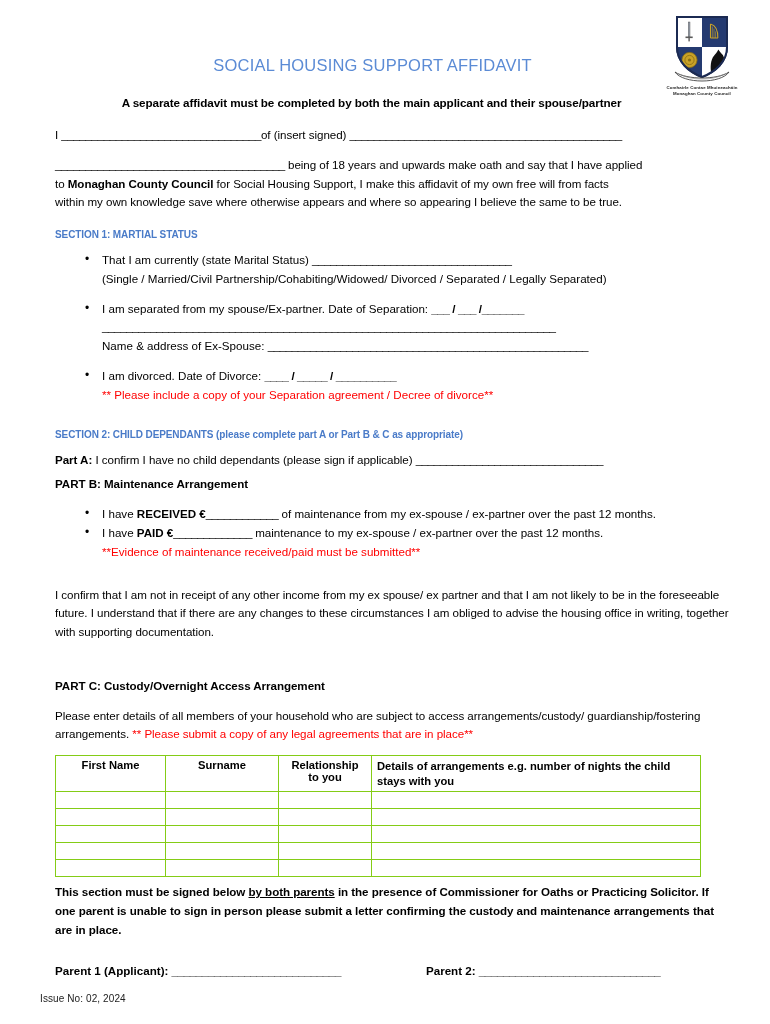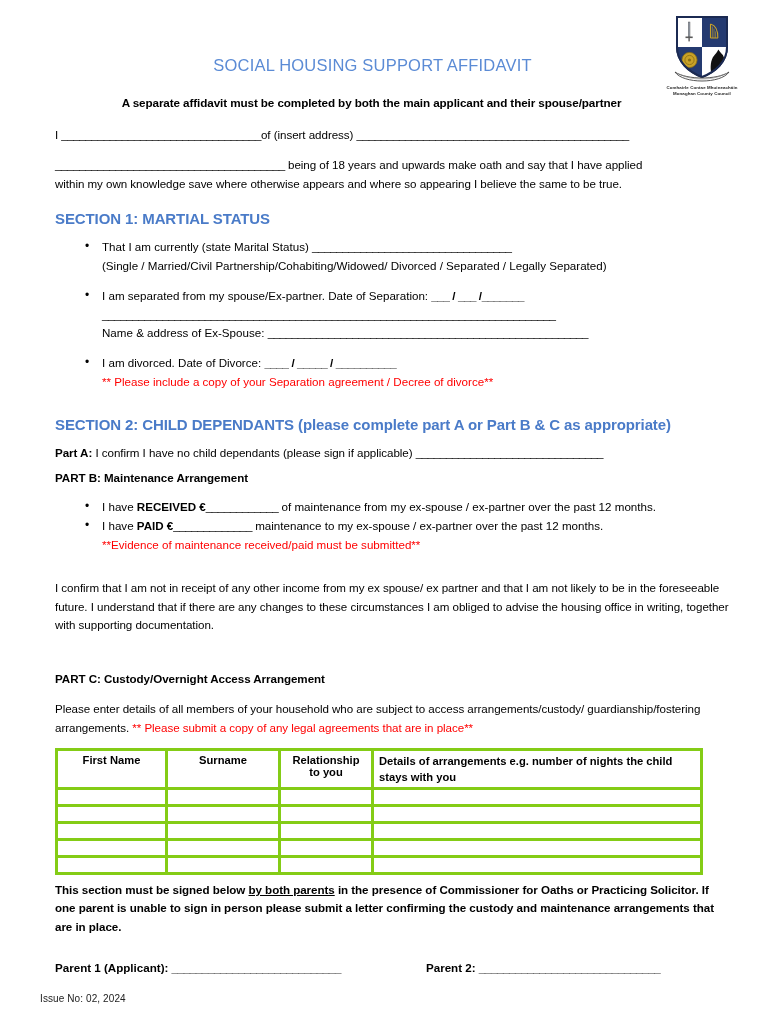--- a/index.html
+++ b/index.html
@@ -52,21 +52,21 @@
     text-align: center;
     font-weight: bold;
     font-size: 11.7px;
     margin: 21px 0 0 0;
     padding-right: 42px;
     letter-spacing: -.1px;
   }
   .section-head {
     color: #4A7BC8;
     font-weight: bold;
-    font-size: 15px;
+    font-size: 10px;
     margin: 0;
     letter-spacing: -.1px;
   }
 
   
   .para {
     font-size: 11.6px;
     line-height: 1.62;
     margin: 0;
     letter-spacing: -.05px;
@@ -99,21 +99,21 @@
   ul.bl > li.nobullet::before { content: ""; }
 
   
   table.hh {
     border-collapse: collapse;
     width: 645px;
     margin: 0;
     table-layout: fixed;
   }
   table.hh td, table.hh th {
-    border: 3px solid #84cc16;
+    border: 1px solid #84cc16;
     padding: 2px 5px;
     font-size: 11.2px;
     vertical-align: top;
     height: 17px;
   }
   table.hh thead th {
     font-weight: bold;
     text-align: center;
     height: 34px;
     vertical-align: top;
@@ -192,26 +192,27 @@
       <path d="M9,60.5 C20,66.6 42,66.6 53,60.5" fill="none" stroke="#777" stroke-width="0.5"></path>
     </svg>
     <div class="crest-caption"><span>Comhairle Contae Mhuineacháin</span><br><span>Monaghan County Council</span></div>
   </div>
 
   <div class="doc-title">SOCIAL HOUSING SUPPORT AFFIDAVIT</div>
   <div class="subtitle">A separate affidavit must be completed by both the main applicant and their spouse/partner</div>
 
   <div class="spacer-m"></div>
 
-  <p class="para"><span>I </span><span class="blank">_________________________________</span><span>of (insert address) </span><span class="blank">_____________________________________________</span></p>
+  <p class="para"><span>I </span><span class="blank">_________________________________</span><span>of (insert signed) </span><span class="blank">_____________________________________________</span></p>
 
   <div class="spacer-s"></div>
 
   <p class="para"><span class="blank">______________________________________</span><span> being of 18 years and upwards make oath and say that I have applied</span></p>
 
+  <p class="para"><span>to </span><span class="b">Monaghan County Council</span><span> for Social Housing Support, I make this affidavit of my own free will from facts</span></p>
 
   <p class="para">within my own knowledge save where otherwise appears and where so appearing I believe the same to be true.</p>
 
   <div class="spacer-m"></div>
 
   <div class="section-head">SECTION 1: MARTIAL STATUS</div>
 
   <div class="spacer-s"></div>
 
   <ul class="bl">

